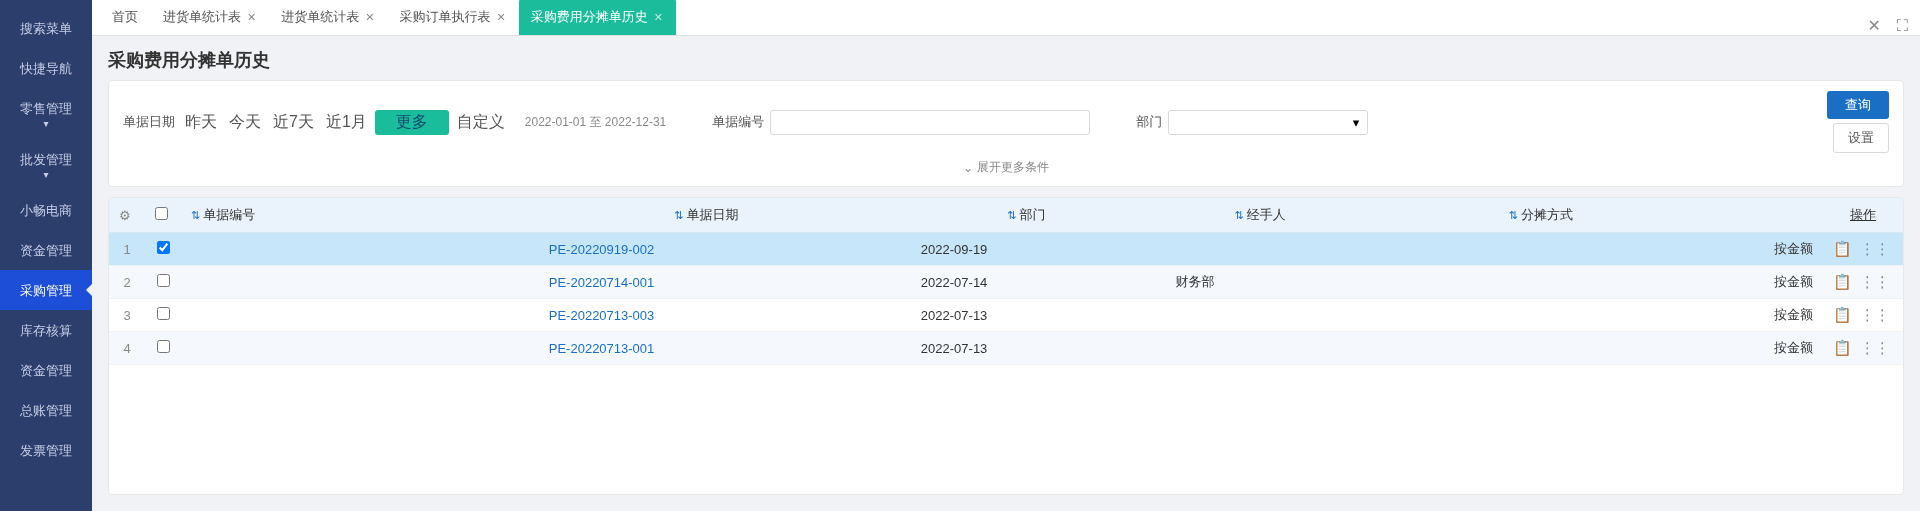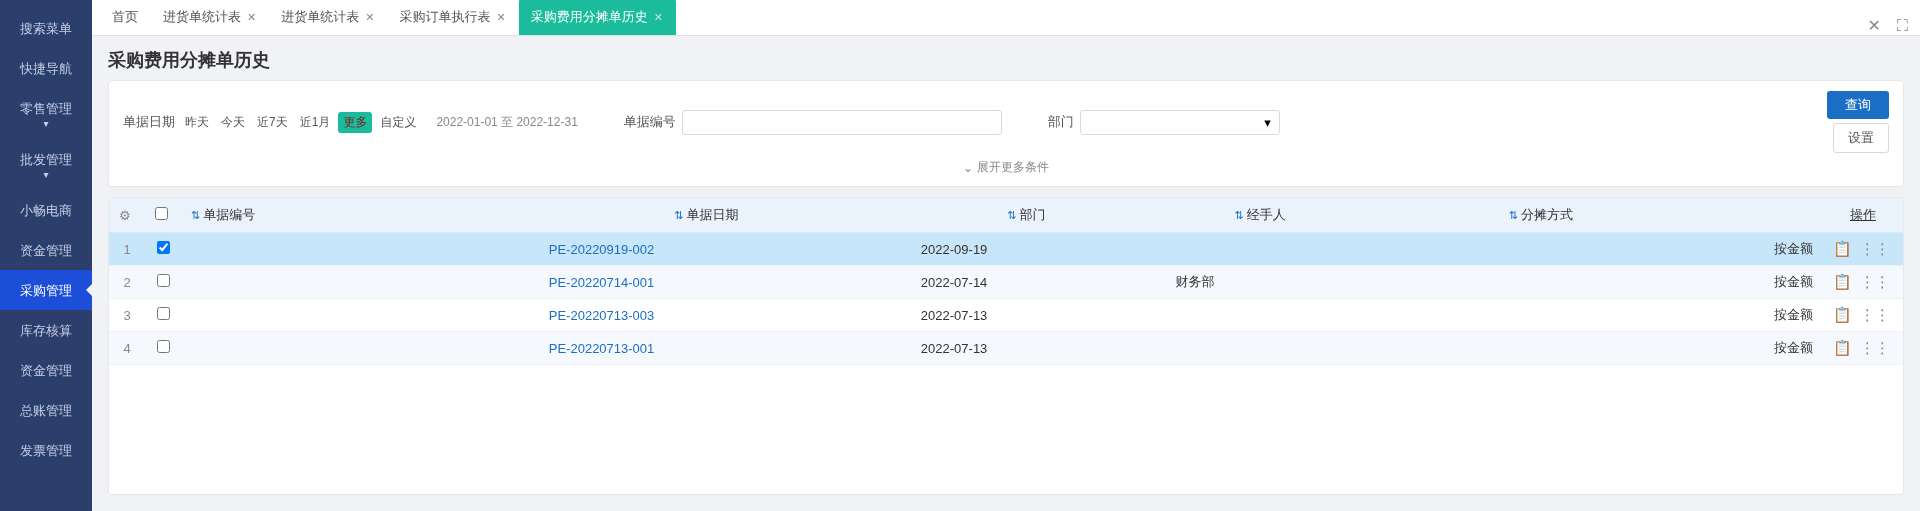--- a/index.html
+++ b/index.html
@@ -166,30 +166,30 @@
       color: #555;
       font-size: 13px;
       white-space: nowrap;
     }
     .date-shortcuts {
       display: flex;
       align-items: center;
       gap: 4px;
     }
     .date-shortcut {
-      font-size: 12px;
+      font-size: 16px;
       color: #555;
       cursor: pointer;
       padding: 2px 4px;
     }
     .date-shortcut.more {
       background: #1abc9c;
-      color: #7f1d1d;
-      border-radius: 3px;
-      padding: 2px 5px;
+      color: #0c4a6e;
+      border-radius: 3px;
+      padding: 2px 21px;
     }
     .filter-input {
       border: 1px solid #d9d9d9;
       border-radius: 3px;
       padding: 4px 8px;
       font-size: 13px;
       width: 240px;
       outline: none;
     }
     .dept-select {

